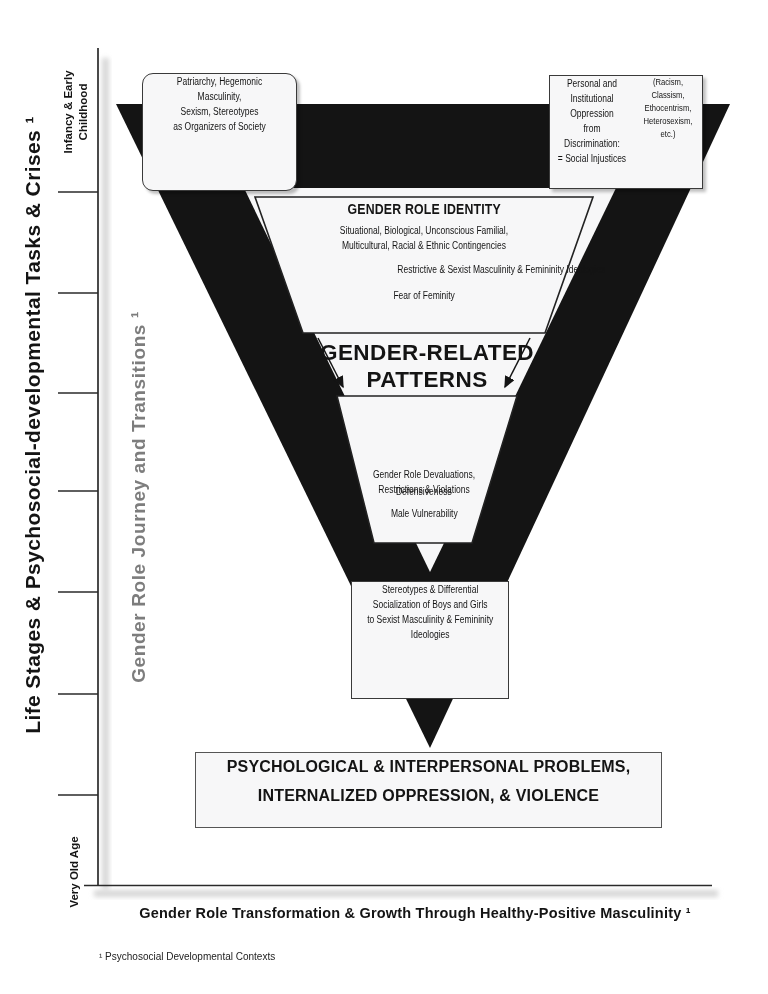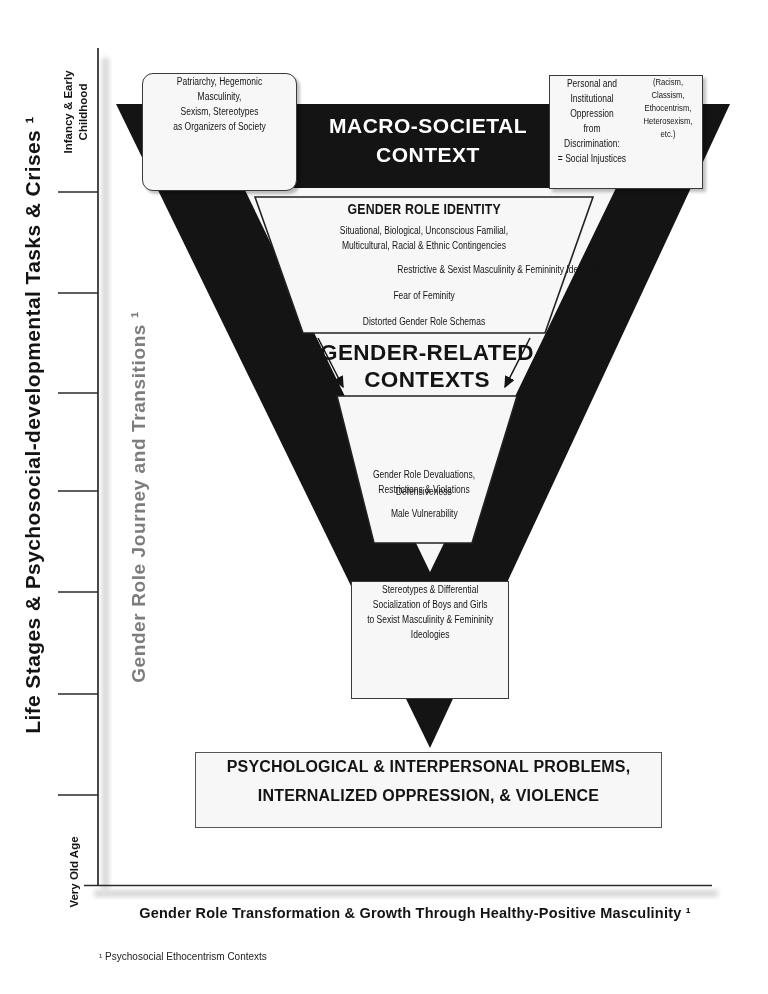--- a/index.html
+++ b/index.html
@@ -88,24 +88,20 @@
   </div>
 
   <div class="rot stage-label" style="left:26px;top:864px;width:96px;height:16px;">
     <span>Very Old Age</span>
   </div>
 
   <div class="rot journey" style="left:-71px;top:485px;width:420px;height:24px;">
     <span>Gender Role Journey and Transitions ¹</span>
   </div>
 
-  <div class="txt macro" style="left:293px;top:112px;width:270px;">
-    <span class="cx100">MACRO-SOCIETAL
-CONTEXT</span>
-  </div>
 
   <div class="box small" style="left:142px;top:73px;width:153px;height:116px;border-radius:11px;">
     <span class="cx">Patriarchy, Hegemonic Masculinity,
 Sexism, Stereotypes
 as Organizers of Society</span>
   </div>
 
   <div class="box" style="left:549px;top:75px;width:152px;height:112px;">
     <span class="cx small">Personal and Institutional Oppression
 from Discrimination:
@@ -120,27 +116,24 @@
   <div class="txt small" style="left:224px;top:223px;width:400px;">
     <span class="cx">Situational, Biological, Unconscious Familial,
 Multicultural, Racial &amp; Ethnic Contingencies</span>
   </div>
   <div class="txt small" style="left:224px;top:262px;width:400px;text-align:right;">
     <span class="cx">Restrictive &amp; Sexist Masculinity &amp; Femininity Ideologies</span>
   </div>
   <div class="txt small" style="left:224px;top:288px;width:400px;">
     <span class="cx">Fear of Feminity</span>
   </div>
-  <div class="txt small" style="left:224px;top:314px;width:400px;">
-    <span class="cx">Distorted Gender Role Schemas</span>
-  </div>
 
   <div class="txt h-contexts" style="left:227px;top:340px;width:400px;">
     <span class="cx100">GENDER-RELATED
-CONTEXTS</span>
+PATTERNS</span>
   </div>
 
   <div class="txt small" style="left:224px;top:444px;width:400px;margin-top:40px;">
     <span class="cx">Defensiveness</span>
   </div>
   <div class="txt small" style="left:224px;top:467px;width:400px;">
     <span class="cx">Gender Role Devaluations,
 Restrictions &amp; Violations</span>
   </div>
   <div class="txt small" style="left:224px;top:506px;width:400px;">
@@ -157,16 +150,16 @@
   <div class="box outcome" style="left:195px;top:752px;width:465px;height:74px;border-color:#555;box-shadow:none;">
     <span class="cx100">PSYCHOLOGICAL &amp; INTERPERSONAL PROBLEMS,
 INTERNALIZED OPPRESSION, &amp; VIOLENCE</span>
   </div>
 
   <div class="txt axis-title-bottom" style="left:98px;top:905px;width:634px;">
     <span>Gender Role Transformation &amp; Growth Through Healthy-Positive Masculinity ¹</span>
   </div>
 
   <div class="abs footnote" style="left:99px;top:951px;">
-    <span>¹ Psychosocial Ethocentrism Contexts</span>
+    <span>¹ Psychosocial Developmental Contexts</span>
   </div>
 
 </div>
 
 </body></html>

